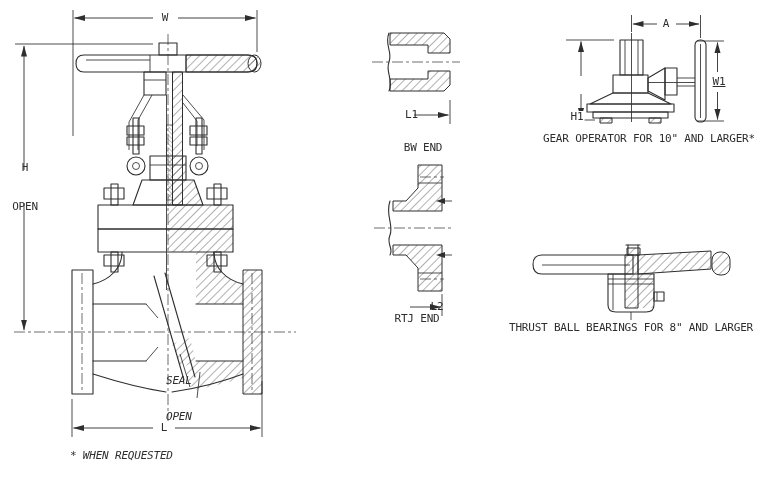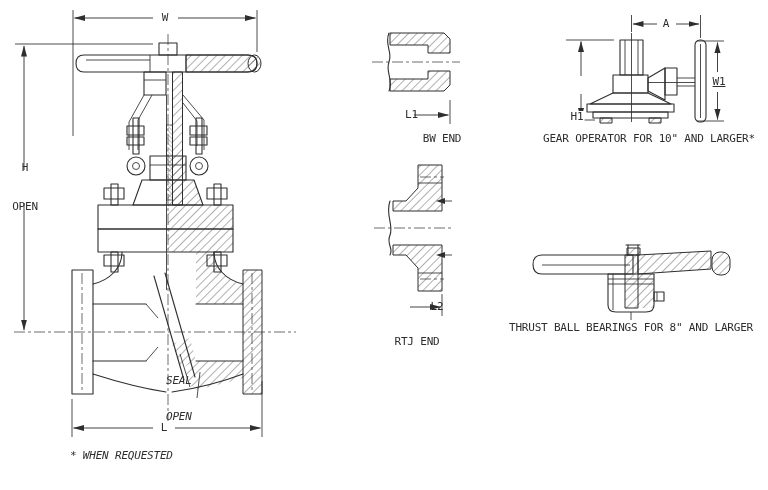--- a/index.html
+++ b/index.html
@@ -236,25 +236,25 @@
     <div>SEAL</div>
     <div>OPEN</div>
   </div>
 
   <div class="label bg" style="left:164px; top:428px;">L</div>
 
   <div class="label la" style="left:70px; top:456px;">* WHEN REQUESTED</div>
 
   <div class="label" style="left:405px; top:115px;padding-left:13px;">L1</div>
 
-  <div class="label" style="left:423px; top:139px;margin-left:19px;">BW END</div>
+  <div class="label" style="left:423px; top:148px;">BW END</div>
 
   <div class="label" style="left:396px; top:307px;margin-left:41px;">L2</div>
 
-  <div class="label" style="left:417px; top:342px;">RTJ END</div>
+  <div class="label" style="left:417px; top:319px;">RTJ END</div>
 
   <div class="label bg" style="left:666px; top:24px;">A</div>
 
   <div class="label bg" style="left:577px; top:85px;margin-top:32px;">H1</div>
 
   <div class="label bg" style="left:719px; top:82px;text-decoration:underline;">W1</div>
 
   <div class="label" style="left:649px; top:139px;">GEAR OPERATOR FOR 10" AND LARGER*</div>
 
   <div class="label" style="left:631px; top:328px;">THRUST BALL BEARINGS FOR 8" AND LARGER</div>

